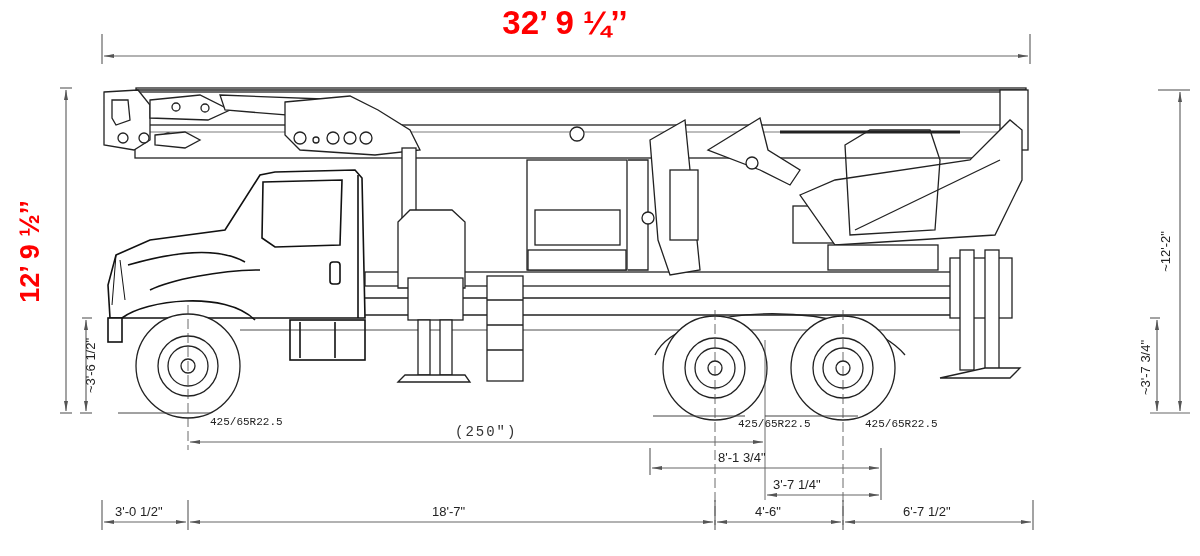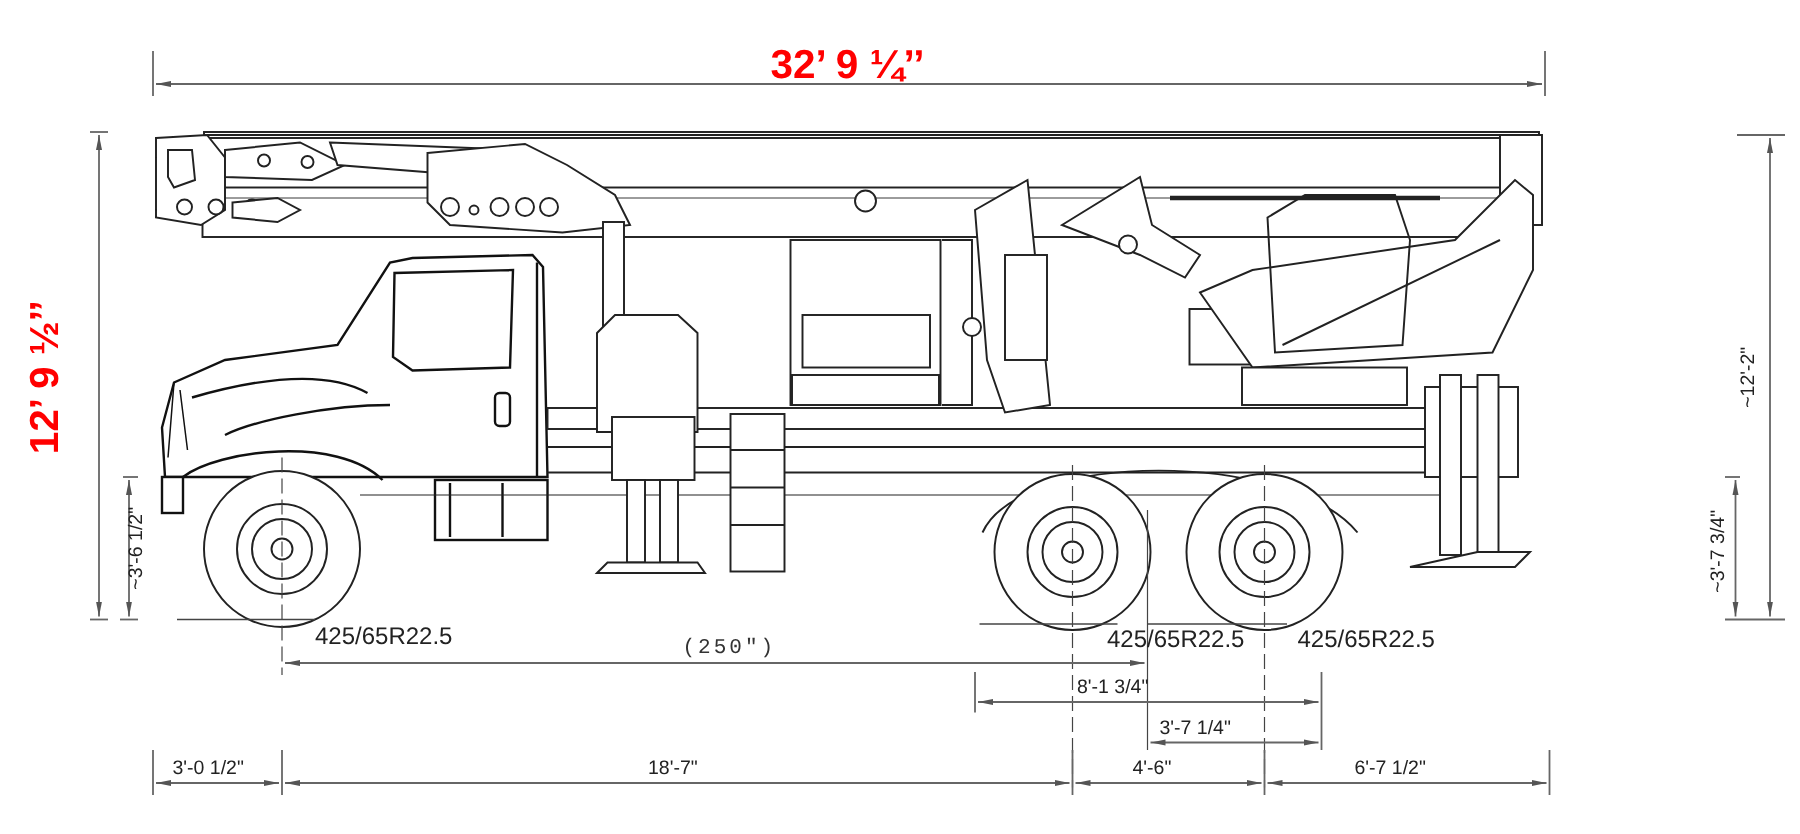--- a/index.html
+++ b/index.html
@@ -1,23 +1,23 @@
 <!DOCTYPE html>
 <html><head>
 <meta charset="utf-8">
 <style>
   html, body { margin:0; padding:0; background:#ffffff; }
   body { width:1200px; height:556px; overflow:hidden; position:relative; font-family:"Liberation Sans", sans-serif; }
   #drawing { position:absolute; left:0; top:0; width:1200px; height:556px; }
   .red-title { position:absolute; color:#ff0000; font-weight:bold; font-family:"Liberation Sans", sans-serif; white-space:nowrap; }
-  #overall-length { left:0; width:1130px; text-align:center; top:28px; font-size:27px; }
+  #overall-length { left:0; width:1130px; text-align:center; top:4px; font-size:33px; }
   #overall-height { left:-70px; top:236px; font-size:27px; width:200px; text-align:center; transform:rotate(-90deg); }
   .dim { position:absolute; font-size:13px; color:#222; white-space:nowrap; font-family:"Liberation Sans", sans-serif; }
   .dim-v { transform:rotate(-90deg); transform-origin:center center; text-align:center; }
-  .tire { position:absolute; font-size:16px; color:#222; font-family:Liberation Sans, sans-serif; }
+  .tire { position:absolute; font-size:11px; color:#222; font-family:Liberation Mono, monospace; }
   .wb { position:absolute; font-size:14px; color:#333; letter-spacing:2px; font-family:"Liberation Mono", monospace; }
 </style>
 </head>
 <body>
 
 <svg id="drawing" viewBox="0 0 1200 556" xmlns="http://www.w3.org/2000/svg">
   <defs>
     <marker id="arr" markerWidth="10" markerHeight="6" refX="10" refY="3" orient="auto-start-reverse" markerUnits="userSpaceOnUse">
       <path d="M0,1 L10,3 L0,5 Z" fill="#555"></path>
     </marker>

